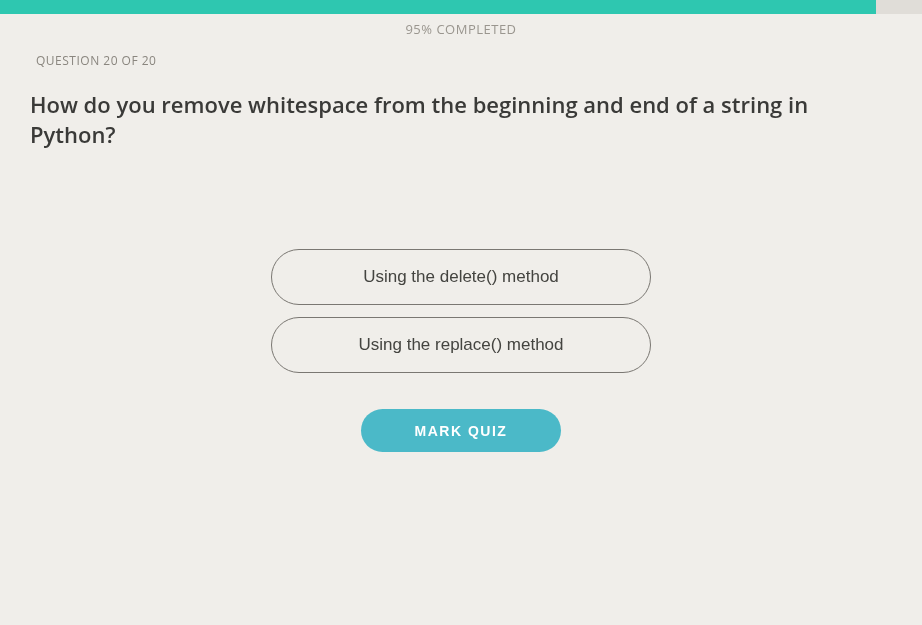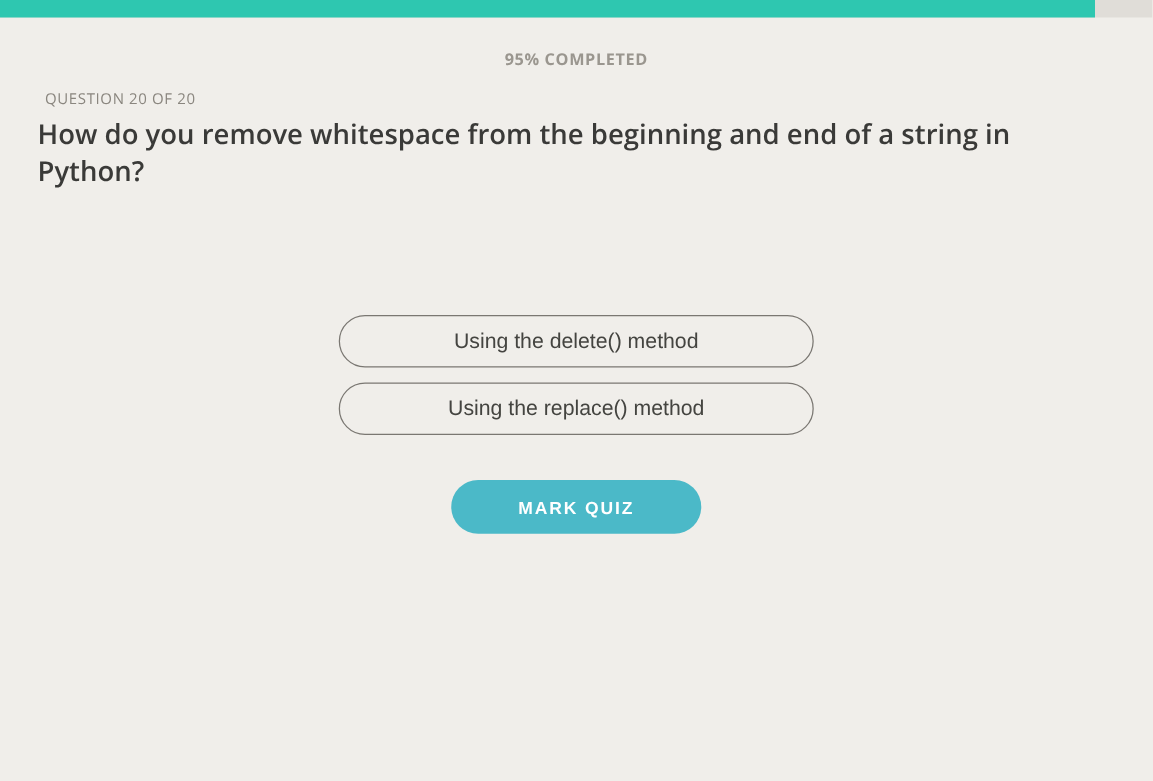--- a/index.html
+++ b/index.html
@@ -23,48 +23,48 @@
     }
     .progress-bar-fill {
       height: 100%;
       width: 95%;
       background: #2ec7b0;
     }
     .progress-label {
       text-align: center;
       color: #9a968f;
       font-size: 13px;
-      font-weight: 700;
+      font-weight: 400;
       letter-spacing: 0.5px;
-      margin-top: 24px;
+      margin-top: 6px;
     }
     .question-meta {
       color: #8a867f;
       font-size: 12px;
       font-weight: 500;
       letter-spacing: 0.5px;
-      margin: 14px 0 6px 36px;
+      margin: 14px 0 21px 36px;
     }
     .question-text {
       color: #3a3a38;
       font-size: 22px;
       font-weight: 600;
       margin: 0 30px 0 30px;
       line-height: 1.35;
     }
     .options {
       display: flex;
       flex-direction: column;
       align-items: center;
       gap: 12px;
       margin-top: 100px;
     }
     .option {
       width: 380px;
-      height: 42px;
+      height: 56px;
       border: 1px solid #7a7772;
       border-radius: 999px;
       display: flex;
       align-items: center;
       justify-content: center;
       color: #444440;
       font-size: 17px;
       background: transparent;
       cursor: pointer;
     }

